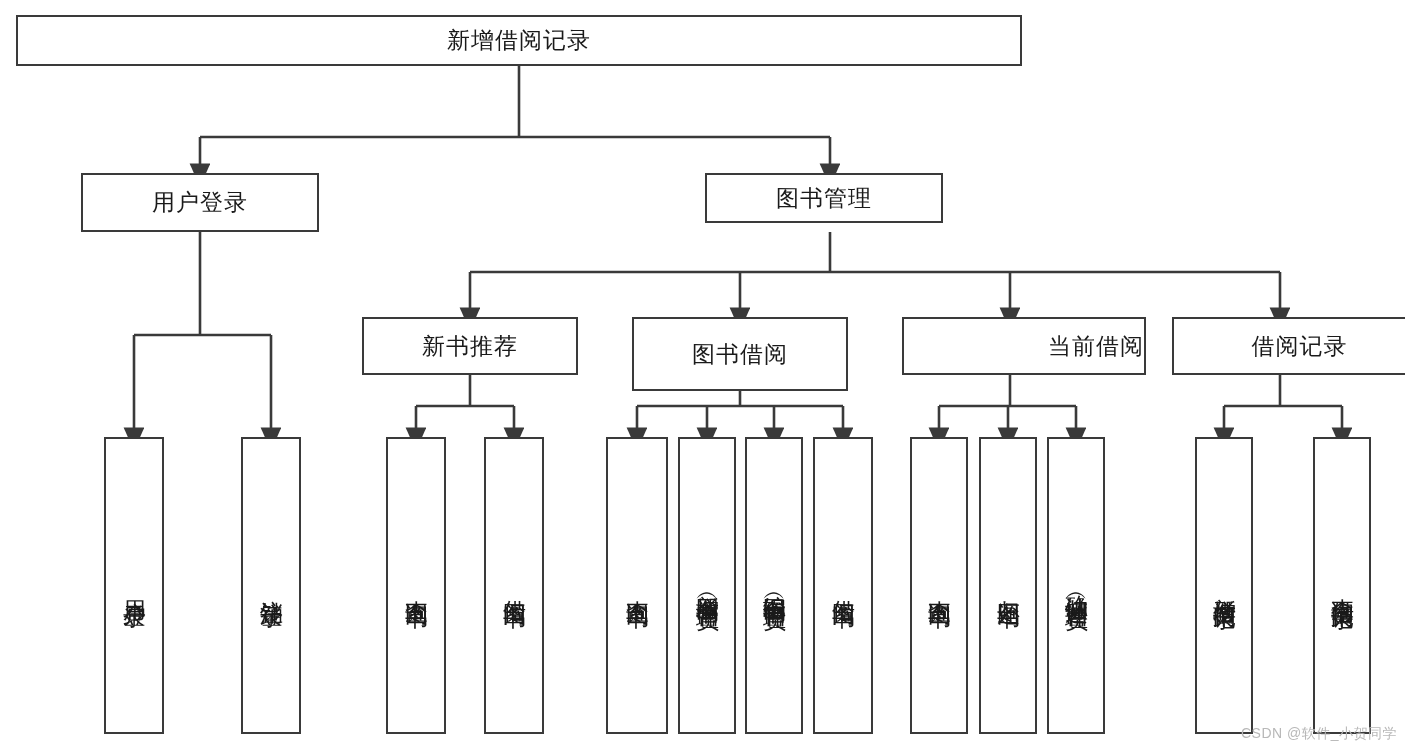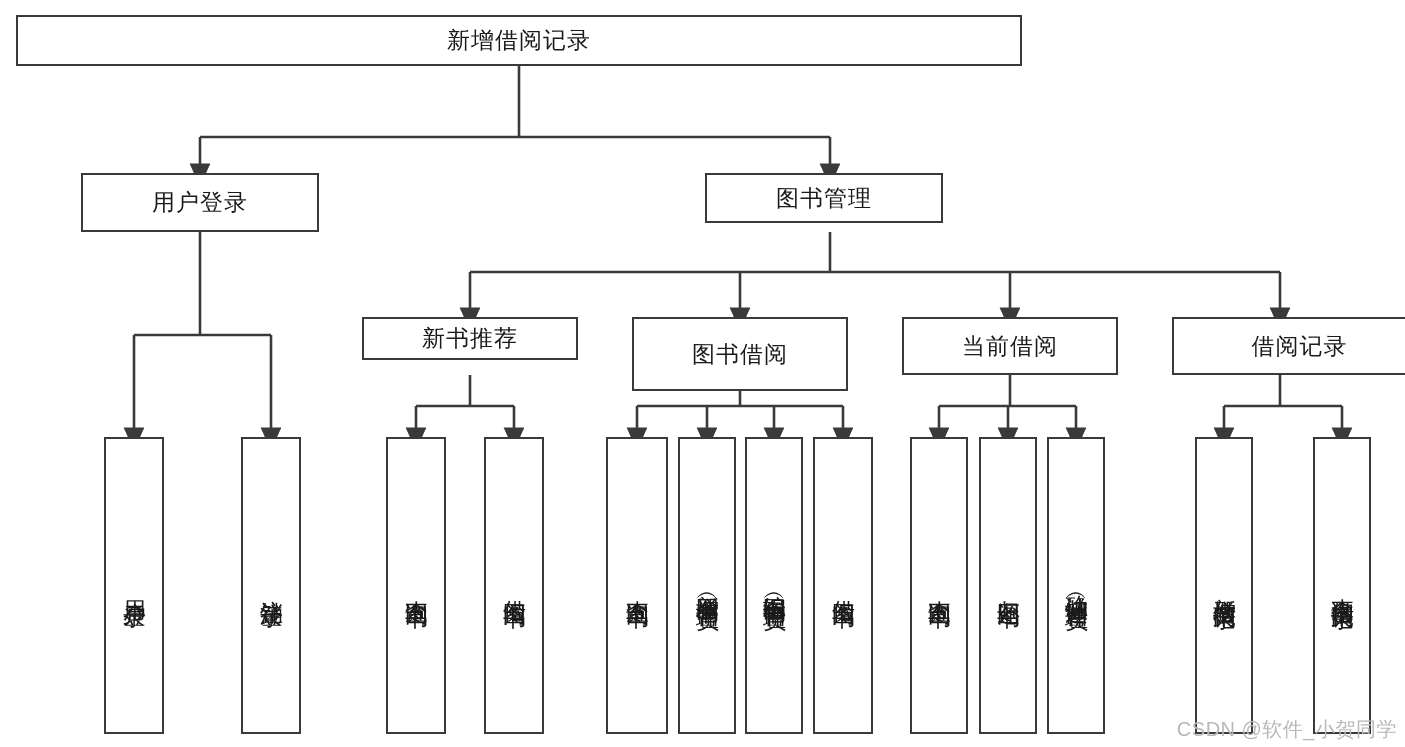--- a/index.html
+++ b/index.html
@@ -51,21 +51,21 @@
     letter-spacing: 2px;
     white-space: nowrap;
   }
   .node.horiz .label {
     white-space: nowrap;
   }
   .watermark {
     position: absolute;
     right: 8px;
     bottom: 4px;
-    font-size: 20px;
+    font-size: 14px;
     color: #b8b8b8;
     letter-spacing: 0.5px;
     white-space: nowrap;
   }
 </style>
 </head>
 <body>
 
 <div id="canvas">
 
@@ -125,27 +125,27 @@
     <span class="label">新增借阅记录</span>
   </div>
 
   <div class="node horiz" style="left:81px; top:173px; width:238px; height:59px;">
     <span class="label">用户登录</span>
   </div>
   <div class="node horiz" style="left:705px; top:173px; width:238px; height:50px;">
     <span class="label">图书管理</span>
   </div>
 
-  <div class="node horiz" style="left:362px; top:317px; width:216px; height:43px;">
+  <div class="node horiz" style="left:362px; top:317px; width:216px; height:58px;">
     <span class="label">新书推荐</span>
   </div>
   <div class="node horiz" style="left:632px; top:317px; width:216px; height:74px;">
     <span class="label">图书借阅</span>
   </div>
-  <div class="node horiz" style="left:902px; top:317px; width:216px; height:58px;">
+  <div class="node horiz" style="left:902px; top:317px; width:244px; height:58px;justify-content:flex-end;">
     <span class="label">当前借阅</span>
   </div>
   <div class="node horiz" style="left:1172px; top:317px; width:255px; height:58px;">
     <span class="label">借阅记录</span>
   </div>
 
   <div class="node vert" style="left:104px; top:437px; width:60px; height:297px;">
     <span class="label">用户登录</span>
   </div>
   <div class="node vert" style="left:241px; top:437px; width:60px; height:297px;">

